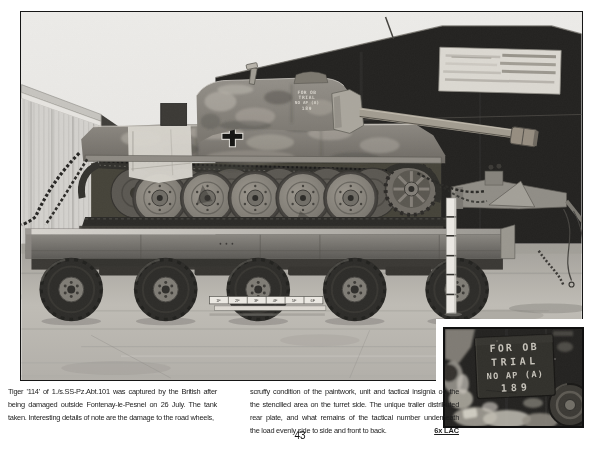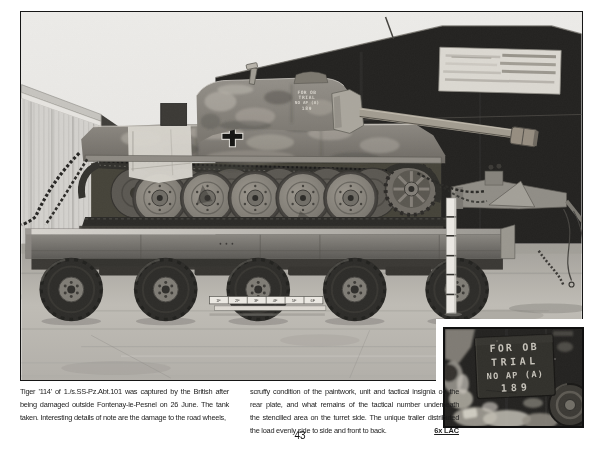--- a/index.html
+++ b/index.html
@@ -7,21 +7,21 @@
         font-family:"Liberation Sans",sans-serif;}
   .photo-main{position:absolute;left:20px;top:11px;width:563px;height:370px;
               box-sizing:border-box;border:1px solid #161616;background:#e9e8e5;}
   .photo-main svg{display:block;width:561px;height:368px;}
   .inset-wrap{position:absolute;left:436px;top:319px;width:154px;height:115px;background:#ffffff;}
   .inset-frame{position:absolute;left:7px;top:8px;width:141px;height:101px;
                box-sizing:border-box;border:2px solid #101010;background:#242320;}
   .inset-frame svg{display:block;width:137px;height:97px;}
   .caption{position:absolute;top:385px;width:209px;color:#1c1c1c;font-size:7.4px;
            letter-spacing:-0.25px;line-height:13.1px;}
-  .caption-left{left:20px;}
+  .caption-left{left:8px;}
   .caption-right{left:250px;}
   .cap-line{white-space:nowrap;text-align:justify;text-align-last:justify;height:13.1px;overflow:visible;}
   .cap-line.last{text-align:right;text-align-last:left;}
   .cap-last-row{display:flex;justify-content:space-between;align-items:baseline;height:13.1px;}
   .credit{font-weight:bold;letter-spacing:-0.1px;text-decoration:underline;}
   .page-number{position:absolute;left:0;top:430px;width:600px;text-align:center;
                font-size:10px;font-weight:normal;color:#111;}
   text.stencil{font-family:"DejaVu Sans Mono",monospace;font-weight:bold;}
 </style>
 </head>
@@ -425,28 +425,28 @@
       </g>
       <circle cx="110" cy="30" r="0.8" fill="#d8d4cb" opacity="0.5"></circle>
       <circle cx="52" cy="12" r="0.8" fill="#bdb9b0" opacity="0.4"></circle>
       <rect width="137" height="97" filter="url(#grainF)" opacity="0.08"></rect>
     </svg>
     </div>
   </div>
 
   <div class="caption caption-left">
     <div class="cap-line">Tiger '114' of 1./s.SS-Pz.Abt.101 was captured by the British after</div>
-    <div class="cap-line">being damaged outside Fontenay-le-Pesnel on 26 June. The tank</div>
+    <div class="cap-line">being damaged outside Fontenay-le-Pesnel on 26 July. The tank</div>
     <div class="cap-line last">taken. Interesting details of note are the damage to the road wheels,</div>
   </div>
 
   <div class="caption caption-right">
     <div class="cap-line">scruffy condition of the paintwork, unit and tactical insignia on the</div>
+    <div class="cap-line">the stencilled area on the turret side. The unique trailer distributed</div>
     <div class="cap-line">rear plate, and what remains of the tactical number underneath</div>
-    <div class="cap-line">the stencilled area on the turret side. The unique trailer distributed</div>
     <div class="cap-last-row">
       <span>the load evenly side to side and front to back.</span>
       <span class="credit">6x LAC</span>
     </div>
   </div>
 
   <div class="page-number">43</div>
 
 </div>
 

